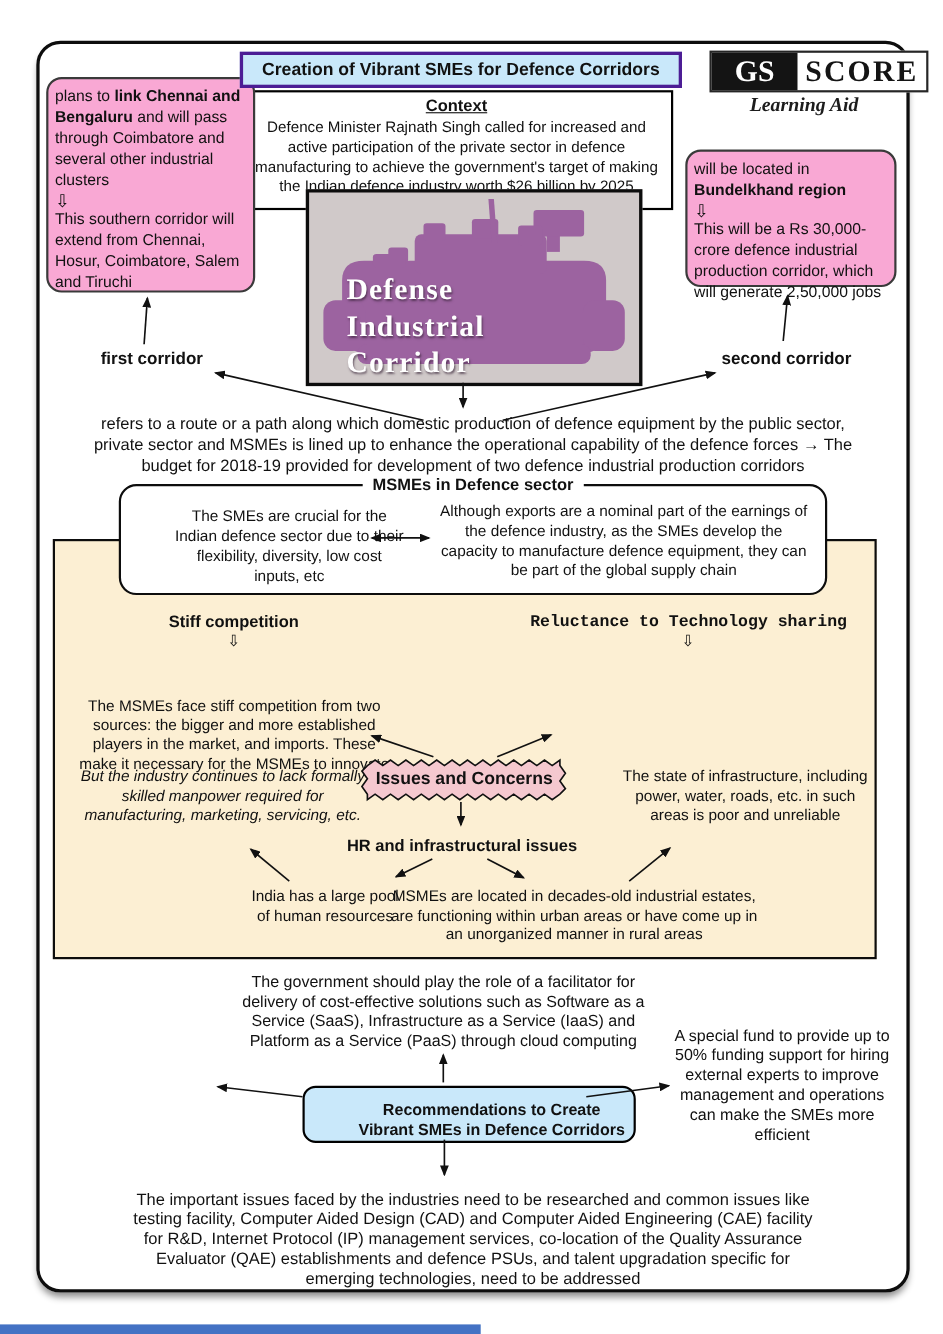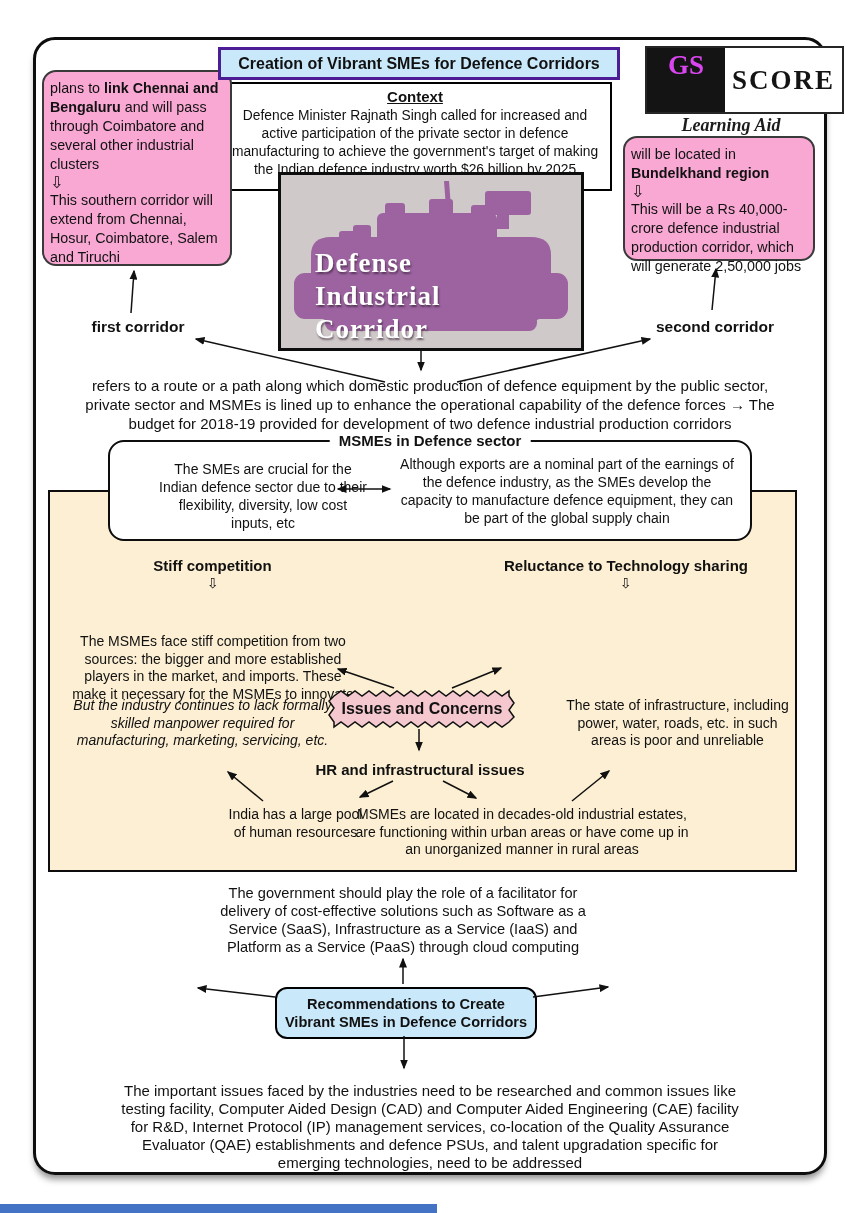--- a/index.html
+++ b/index.html
@@ -6,22 +6,22 @@
   body{width:857px;height:1213px;background:#fff;font-family:"Liberation Sans","DejaVu Sans",sans-serif;color:#111;}
   #page{position:relative;width:857px;height:1213px;overflow:hidden;}
   .abs{position:absolute;}
   .bold{font-weight:bold;}
   
   .frame{left:33px;top:37px;width:788px;height:1132px;border:3px solid #0d0d0d;border-radius:22px;box-shadow:0 6px 7px -2px rgba(0,0,0,.45);}
   
   .title-box{left:218px;top:47px;width:396px;height:27px;background:#c9e8fa;border:3px solid #4c1d95;font-weight:bold;font-size:16px;line-height:27px;text-align:center;z-index:3;}
   .logo{left:645px;top:46px;width:172px;z-index:3;text-align:center;}
   .logo-row{display:inline-flex;border:2px solid #262626;background:#fff;align-items:stretch;}
-  .logo-gs{background:#141414;color:#d946ef;font-family:"Liberation Serif","DejaVu Serif",serif;font-weight:bold;font-size:27px;line-height:32px;padding:1px 21px;}
-  .logo-score{color:#141414;font-family:"Liberation Serif","DejaVu Serif",serif;font-weight:bold;font-size:27px;line-height:32px;padding:16px 7px;letter-spacing:2px;}
+  .logo-gs{background:#141414;color:#ffffff;font-family:"Liberation Serif","DejaVu Serif",serif;font-weight:bold;font-size:27px;line-height:32px;padding:1px 21px;}
+  .logo-score{color:#141414;font-family:"Liberation Serif","DejaVu Serif",serif;font-weight:bold;font-size:27px;line-height:32px;padding:1px 7px;letter-spacing:2px;}
   .logo-tag{font-family:"Liberation Serif","DejaVu Serif",serif;font-style:italic;font-weight:bold;font-size:18px;color:#1c1c1c;margin-top:1px;}
   
   .context{left:218px;top:82px;width:390px;height:105px;background:#fff;border:2.5px solid #000;z-index:1;}
   .context h3{margin:4px 0 2px;font-size:15px;text-align:center;text-decoration:underline;}
   .context p{margin:0;padding:0 8px;font-size:13.8px;line-height:1.3;text-align:center;}
   
   .note{background:#f9a8d4;border:2px solid #3a3a3a;border-radius:14px;font-size:14.3px;line-height:19px;text-align:left;padding:7px 6px;box-sizing:border-box;z-index:2;}
   .note-left{left:42px;top:70px;width:190px;height:196px;}
   .note-right{left:623px;top:136px;width:192px;height:125px;}
   .dn-arrow{font-family:"DejaVu Sans",sans-serif;font-size:16px;line-height:17px;}
@@ -40,21 +40,21 @@
   .msme-right{position:absolute;left:286px;top:13px;width:342px;font-size:14px;line-height:18px;text-align:center;}
   
   .panel{left:48px;top:490px;width:745px;height:378px;background:#fcefd3;border:2.5px solid #0d0d0d;z-index:1;}
   .blk{position:absolute;font-size:14px;line-height:17.5px;text-align:center;z-index:2;}
   .hd{font-weight:bold;font-size:15px;}
   
   .banner{left:326px;top:687px;width:192px;height:44px;z-index:3;}
   .banner svg{position:absolute;left:0;top:0;}
   .banner-label{position:absolute;left:0;top:0;width:100%;height:100%;line-height:44px;text-align:center;font-weight:bold;font-size:16px;}
   
-  .reco-box{left:275px;top:987px;width:258px;height:48px;background:#c9e8fa;border:2.5px solid #000;border-radius:12px;z-index:2;display:flex;flex-direction:column;justify-content:center;}
+  .reco-box{left:275px;top:987px;width:258px;height:48px;background:#c9e8fa;border:2.5px solid #000;border-radius:12px;z-index:2;display:flex;flex-direction:column;justify-content:flex-end;padding-left:41px;}
   .reco-box div{font-weight:bold;font-size:14.6px;line-height:18px;text-align:center;}
   .para{position:absolute;font-size:14.6px;line-height:18px;text-align:center;z-index:2;}
   
   #wires{position:absolute;left:0;top:0;z-index:4;pointer-events:none;}
   #wires line{stroke:#111;stroke-width:1.5;}
   
   .footer-strip{left:0;top:1204px;width:437px;height:9px;background:#4472c4;z-index:5;}
 </style>
 </head>
 <body>
@@ -80,21 +80,21 @@
 
   <div class="abs note note-left">
     <div><span>plans to </span><span class="bold">link Chennai and Bengaluru</span><span> and will pass through Coimbatore and several other industrial clusters</span></div>
     <div class="dn-arrow">⇩</div>
     <div>This southern corridor will extend from Chennai, Hosur, Coimbatore, Salem and Tiruchi</div>
   </div>
 
   <div class="abs note note-right">
     <div><span>will be located in </span><span class="bold">Bundelkhand region</span></div>
     <div class="dn-arrow">⇩</div>
-    <div>This will be a Rs 40,000-crore defence industrial production corridor, which will generate 2,50,000 jobs</div>
+    <div>This will be a Rs 30,000-crore defence industrial production corridor, which will generate 2,50,000 jobs</div>
   </div>
 
   <div class="abs tank">
     <svg width="300" height="173" viewBox="0 0 300 173">
       <g fill="#9c63a0">
         <path d="M30,80 Q30,62 50,62 L250,62 Q270,62 270,80 L270,126 Q270,146 246,146 L54,146 Q30,146 30,126 Z"></path>
         <rect x="13" y="98" width="38" height="46" rx="11"></rect>
         <rect x="249" y="98" width="38" height="46" rx="11"></rect>
         <rect x="44" y="138" width="212" height="18" rx="8"></rect>
         <rect x="96" y="38" width="120" height="36" rx="6"></rect>
@@ -125,39 +125,40 @@
   <div class="abs msme">
     <div class="msme-title">MSMEs in Defence sector</div>
     <div class="msme-left">The SMEs are crucial for the Indian defence sector due to their flexibility, diversity, low cost inputs, etc</div>
     <div class="msme-right">Although exports are a nominal part of the earnings of the defence industry, as the SMEs develop the capacity to manufacture defence equipment, they can be part of the global supply chain</div>
   </div>
 
   <div class="blk hd" style="left:120px;top:557px;width:185px;">Stiff competition</div>
   <div class="blk dn-arrow" style="left:165px;top:575px;width:95px;">⇩</div>
   <div class="blk" style="left:68px;top:596px;width:290px;margin-top:37px;">The MSMEs face stiff competition from two sources: the bigger and more established players in the market, and imports. These make it necessary for the MSMEs to innovate</div>
 
-  <div class="blk hd" style="left:470px;top:557px;width:312px;">Reluctance to Technology sharing</div>
+  <div class="blk hd" style="left:470px;top:557px;width:312px;font-family:Liberation Mono, monospace;">Reluctance to Technology sharing</div>
   <div class="blk dn-arrow" style="left:578px;top:575px;width:95px;">⇩</div>
 
   <div class="blk" style="left:70px;top:697px;width:265px;font-style:italic;">But the industry continues to lack formally skilled manpower required for manufacturing, marketing, servicing, etc.</div>
   <div class="blk" style="left:560px;top:697px;width:235px;">The state of infrastructure, including power, water, roads, etc. in such areas is poor and unreliable</div>
 
   <div class="abs banner">
     <svg width="192" height="44" viewBox="0 0 192 44">
       <polygon id="zigzag-poly" fill="#f5c8cf" stroke="#111" stroke-width="1.5" points="8,9 15,4 22,9 29,4 36,9 43,4 50,9 57,4 64,9 71,4 78,9 85,4 92,9 99,4 106,9 113,4 120,9 127,4 134,9 141,4 148,9 155,4 162,9 169,4 176,9 183,4 183,9 188,16 183,23 188,30 183,35 176,40 169,35 162,40 155,35 148,40 141,35 134,40 127,35 120,40 113,35 106,40 99,35 92,40 85,35 78,40 71,35 64,40 57,35 50,40 43,35 36,40 29,35 22,40 15,35 8,40 8,35 3,28 8,21 3,14"></polygon>
     </svg>
     <div class="banner-label">Issues and Concerns</div>
   </div>
 
   <div class="blk hd" style="left:305px;top:761px;width:230px;">HR and infrastructural issues</div>
 
   <div class="blk" style="left:228px;top:806px;width:135px;">India has a large pool of human resources</div>
   <div class="blk" style="left:352px;top:806px;width:340px;">MSMEs are located in decades-old industrial estates, are functioning within urban areas or have come up in an unorganized manner in rural areas</div>
 
   <div class="para" style="left:212px;top:884px;width:382px;">The government should play the role of a facilitator for delivery of cost-effective solutions such as Software as a Service (SaaS), Infrastructure as a Service (IaaS) and Platform as a Service (PaaS) through cloud computing</div>
+  <div class="para" style="left:611px;top:933px;width:200px;">A special fund to provide up to 50% funding support for hiring external experts to improve management and operations can make the SMEs more efficient</div>
 
   <div class="abs reco-box">
     <div>Recommendations to Create</div>
     <div>Vibrant SMEs in Defence Corridors</div>
   </div>
 
   <div class="para" style="left:112px;top:1082px;width:636px;font-size:15px;">The important issues faced by the industries need to be researched and common issues like testing facility, Computer Aided Design (CAD) and Computer Aided Engineering (CAE) facility for R&amp;D, Internet Protocol (IP) management services, co-location of the Quality Assurance Evaluator (QAE) establishments and defence PSUs, and talent upgradation specific for emerging technologies, need to be addressed</div>
 
   <svg id="wires" width="857" height="1213" viewBox="0 0 857 1213">
     <defs>

